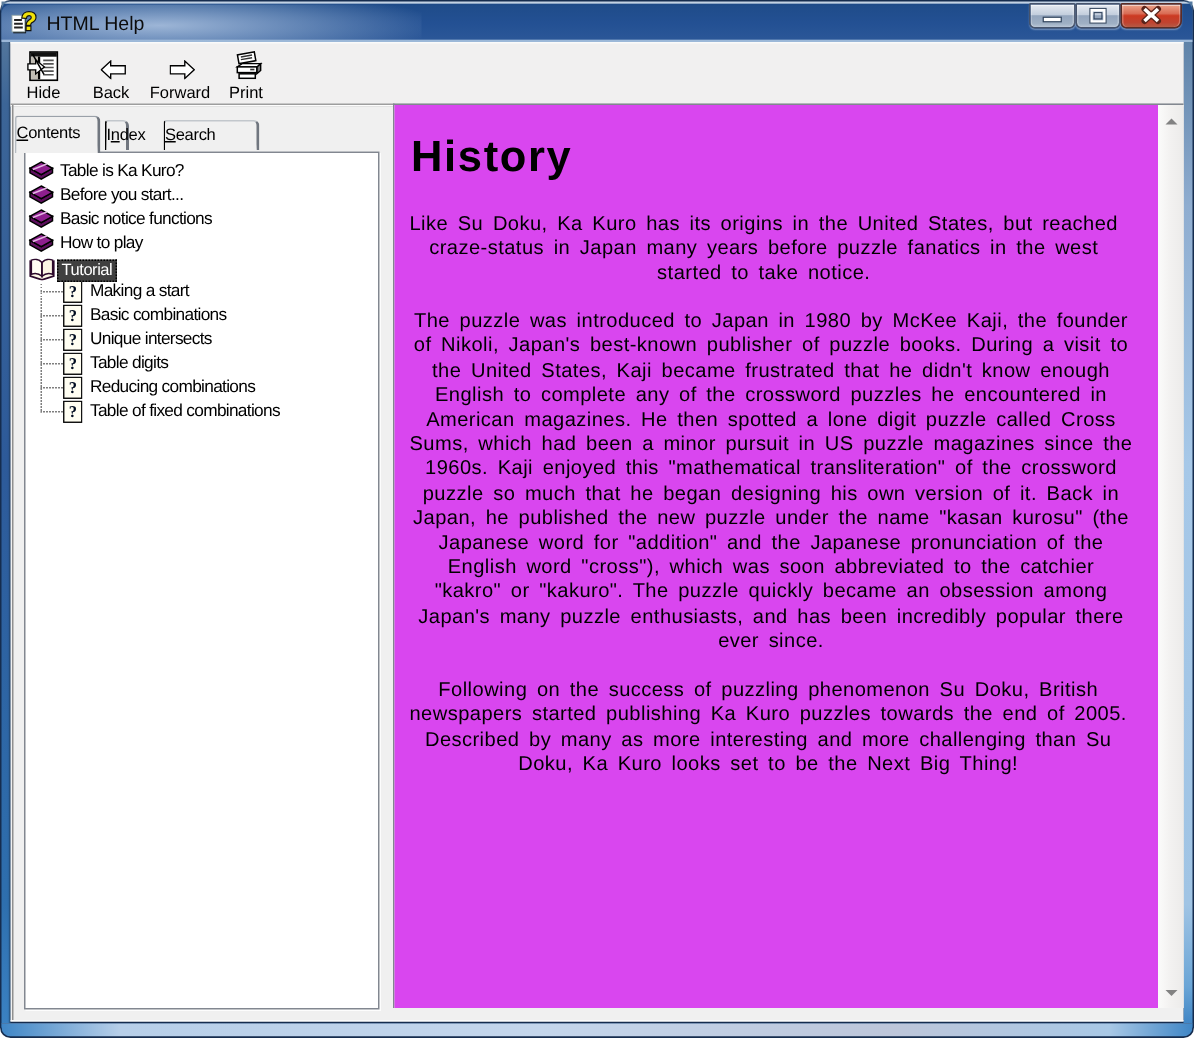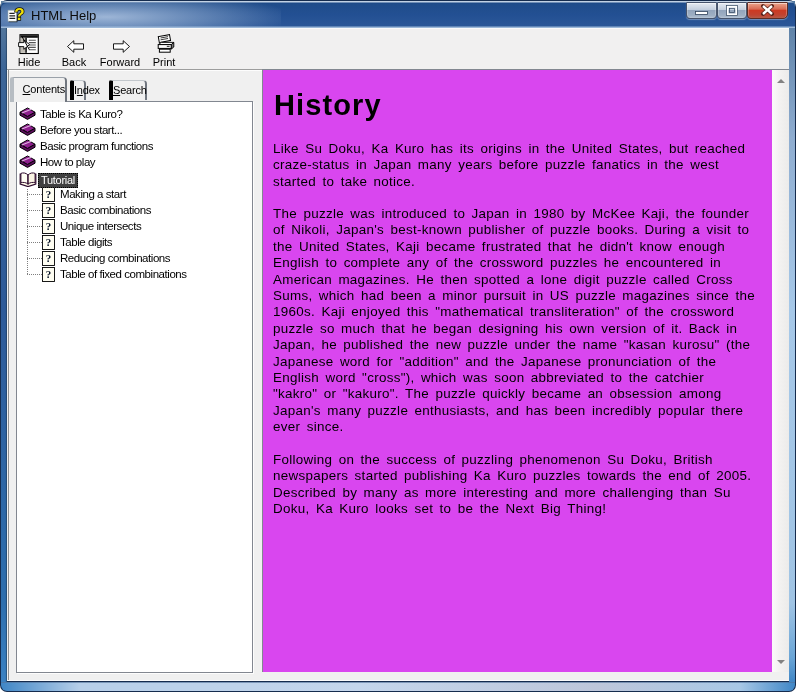--- a/index.html
+++ b/index.html
@@ -24,39 +24,39 @@
      background:linear-gradient(180deg,#eca58c 0%,#d96c55 40%,#cc3a22 50%,#c04330 80%,#b55a45 100%);}
   
   #client{position:absolute;left:7px;top:28px;width:782px;height:653px;background:#f0f0f0;}
   
   #toolbar{position:absolute;left:0;top:0;width:782px;height:41px;background:#f1f0f0;border-top:1px solid #fafafa;}
   #tbline{position:absolute;left:0;top:41px;width:782px;height:1px;background:#9d9d9d;border-bottom:1px solid #fdfdfd;}
   #paneledge{position:absolute;left:1px;top:42px;width:1px;height:610px;background:#8f8f8f;}
   .tblabel{position:absolute;top:27px;width:64px;text-align:center;font-size:11px;color:#000;}
   .tbicon{position:absolute;}
   
-  .tab{position:absolute;background:#f0f0f0;border-top:1px solid #c2c7cc;border-left:4px solid #000000;border-right:2px solid #70767f;border-bottom:none;border-radius:2px 4px 0 0;font-size:11px;letter-spacing:-0.2px;color:#000;text-align:right;box-sizing:border-box;}
+  .tab{position:absolute;background:#f0f0f0;border-top:1px solid #c2c7cc;border-left:1px solid #000000;border-right:2px solid #70767f;border-bottom:none;border-radius:2px 4px 0 0;font-size:11px;letter-spacing:-0.2px;color:#000;text-align:left;box-sizing:border-box;}
   #tabContents{left:3px;top:49px;width:57px;height:25px;padding-top:5px;z-index:3;border-top-color:#9aa1a9;border-left-color:#b6bcc2;}
   #tabIndex{left:63px;top:52px;width:16px;height:20px;padding-top:3px;padding-right:7px;z-index:1;}
-  #tabSearch{left:102px;top:52px;width:38px;height:20px;padding-top:3px;padding-right:9px;z-index:1;}
+  #tabSearch{left:102px;top:52px;width:64px;height:20px;padding-top:3px;padding-right:9px;z-index:1;}
   
   #treebox{position:absolute;left:9px;top:73px;width:237px;height:572px;box-sizing:border-box;background:#fff;border:1px solid #828790;box-shadow:1px 1px 0 #fdfdfd;z-index:2;overflow:hidden;}
   .trow{position:absolute;font-size:11.5px;letter-spacing:-0.45px;color:#000;white-space:nowrap;}
   #selrow{position:absolute;left:21px;top:71px;background:#404040;color:#fff;border:1px dotted #000;font-size:11px;letter-spacing:-0.3px;height:15px;line-height:13px;padding:0 2px;box-sizing:border-box;}
   .bookicon{position:absolute;left:2px;}
   .qicon{position:absolute;left:25px;}
   .vdots{position:absolute;width:1px;background-image:repeating-linear-gradient(180deg,#7f7f7f 0 1px,transparent 1px 2px);}
   .hdots{position:absolute;width:15px;height:1px;background-image:repeating-linear-gradient(90deg,#7f7f7f 0 1px,transparent 1px 2px);}
   
   #topicbox{position:absolute;left:255px;top:41px;width:527px;height:603px;box-sizing:border-box;background:#fff;border-top:1px solid #828790;border-left:1px solid #828790;}
   #scrollbar{position:absolute;left:509px;top:0px;width:17px;height:602px;background:linear-gradient(90deg,#fbfbfa 0%,#f3f2f1 45%,#ecebea 100%);}
   .sbarrow{position:absolute;left:5px;width:0;height:0;border-left:4px solid transparent;border-right:4px solid transparent;}
   #content{position:absolute;left:0px;top:0px;width:509px;height:602px;overflow:hidden;background:#d946ef;}
   #content h1{position:absolute;left:11px;top:19px;margin:0;font-size:29px;line-height:33px;font-weight:bold;color:#000;letter-spacing:1.1px;}
-  .para{position:absolute;left:10px;font-size:13.4px;line-height:16.4px;color:#000;white-space:nowrap;letter-spacing:0.3px;word-spacing:2.4px;}
+  .para{position:absolute;left:10px;font-size:13.4px;line-height:16.4px;color:#000;white-space:nowrap;letter-spacing:0.3px;word-spacing:2.4px;text-align:center;}
   #p1{top:71px;} #p2{top:136px;} #p3{top:382px;}
 </style>
 </head>
 <body>
 <svg width="0" height="0" style="position:absolute">
   <defs>
     <g id="cbook">
       <path d="M1 5.2 L8.5 9.4 L16 5.2 L16 8.2 L8.5 12.4 L1 8.2 Z" fill="#5c0e5c" stroke="#000" stroke-width="1"></path>
       <path d="M8.5 1 L16 5.2 L8.5 9.4 L1 5.2 Z" fill="#8e1f8e" stroke="#000" stroke-width="1"></path>
       <path d="M2.9 6 L12.2 2.3" stroke="#e2b4e2" stroke-width="1.1" fill="none"></path>
@@ -180,21 +180,21 @@
           <use href="#qpage"></use>
         </svg>
       <svg class="qicon" style="top:149px" width="13" height="15" viewBox="0 0 13 15">
           <use href="#qpage"></use>
         </svg>
       <svg class="qicon" style="top:165px" width="13" height="15" viewBox="0 0 13 15">
           <use href="#qpage"></use>
         </svg>
       <div class="trow" style="left:23px;top:6px">Table is Ka Kuro?</div>
       <div class="trow" style="left:23px;top:22px">Before you start...</div>
-      <div class="trow" style="left:23px;top:38px">Basic program functions</div>
+      <div class="trow" style="left:23px;top:38px">Basic notice functions</div>
       <div class="trow" style="left:23px;top:54px">How to play</div>
       <div id="selrow">Tutorial</div>
       <div class="trow" style="left:43px;top:86px">Making a start</div>
       <div class="trow" style="left:43px;top:102px">Basic combinations</div>
       <div class="trow" style="left:43px;top:118px">Unique intersects</div>
       <div class="trow" style="left:43px;top:134px">Table digits</div>
       <div class="trow" style="left:43px;top:150px">Reducing combinations</div>
       <div class="trow" style="left:43px;top:166px">Table of fixed combinations</div>
     </div>
     <div id="topicbox">

